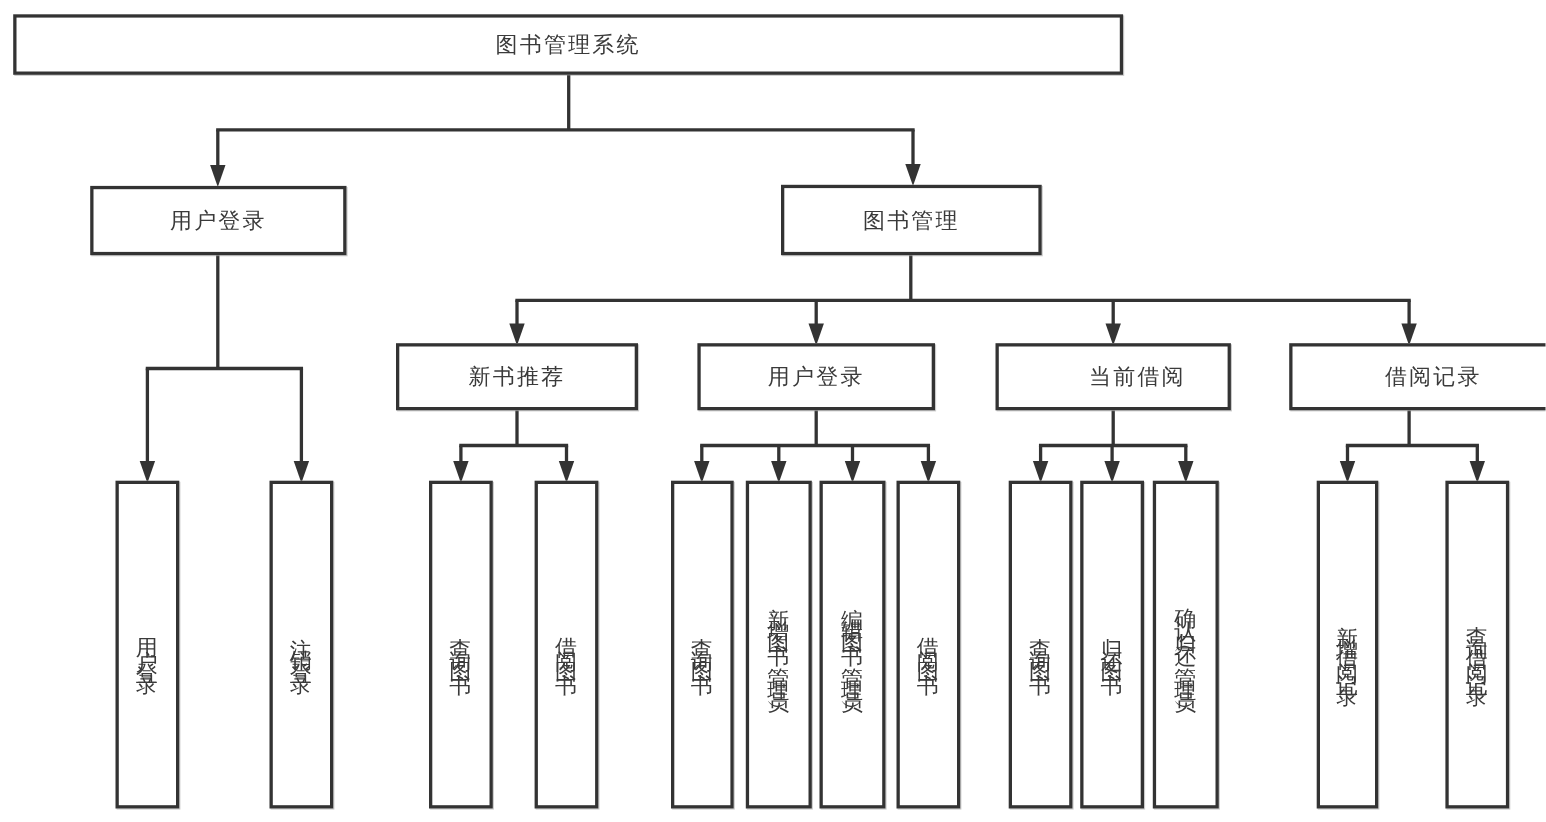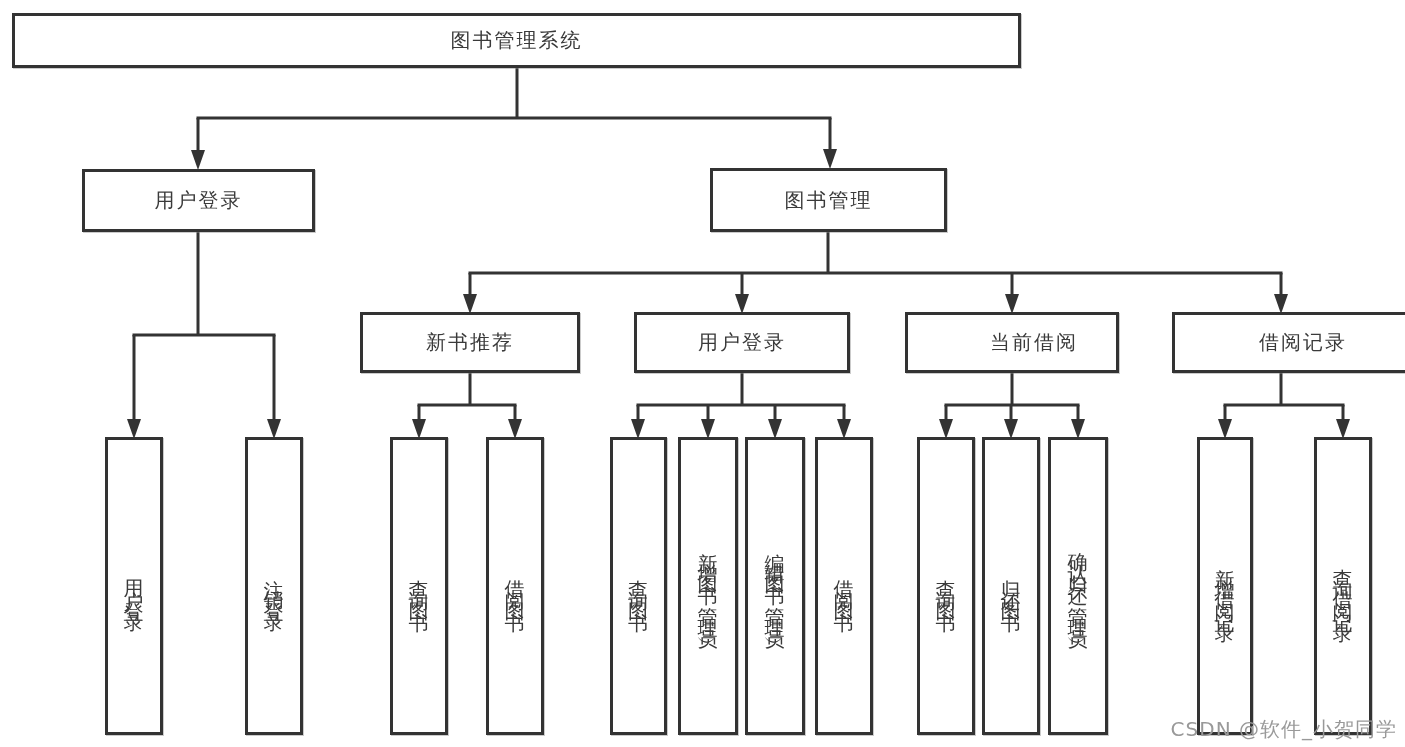--- a/index.html
+++ b/index.html
@@ -192,15 +192,14 @@
     <span class="v-label">确认归还（管理员）</span>
   </div>
 
   <div class="box v-box" style="left:1197px; top:437px; width:56px; height:298px;">
     <span class="v-label">新增借阅记录</span>
   </div>
   <div class="box v-box" style="left:1314px; top:437px; width:58px; height:298px;">
     <span class="v-label">查询借阅记录</span>
   </div>
 
-  <div id="watermark">CSDN @软件_小贺同学</div>
 
 </div>
 
 </body></html>

